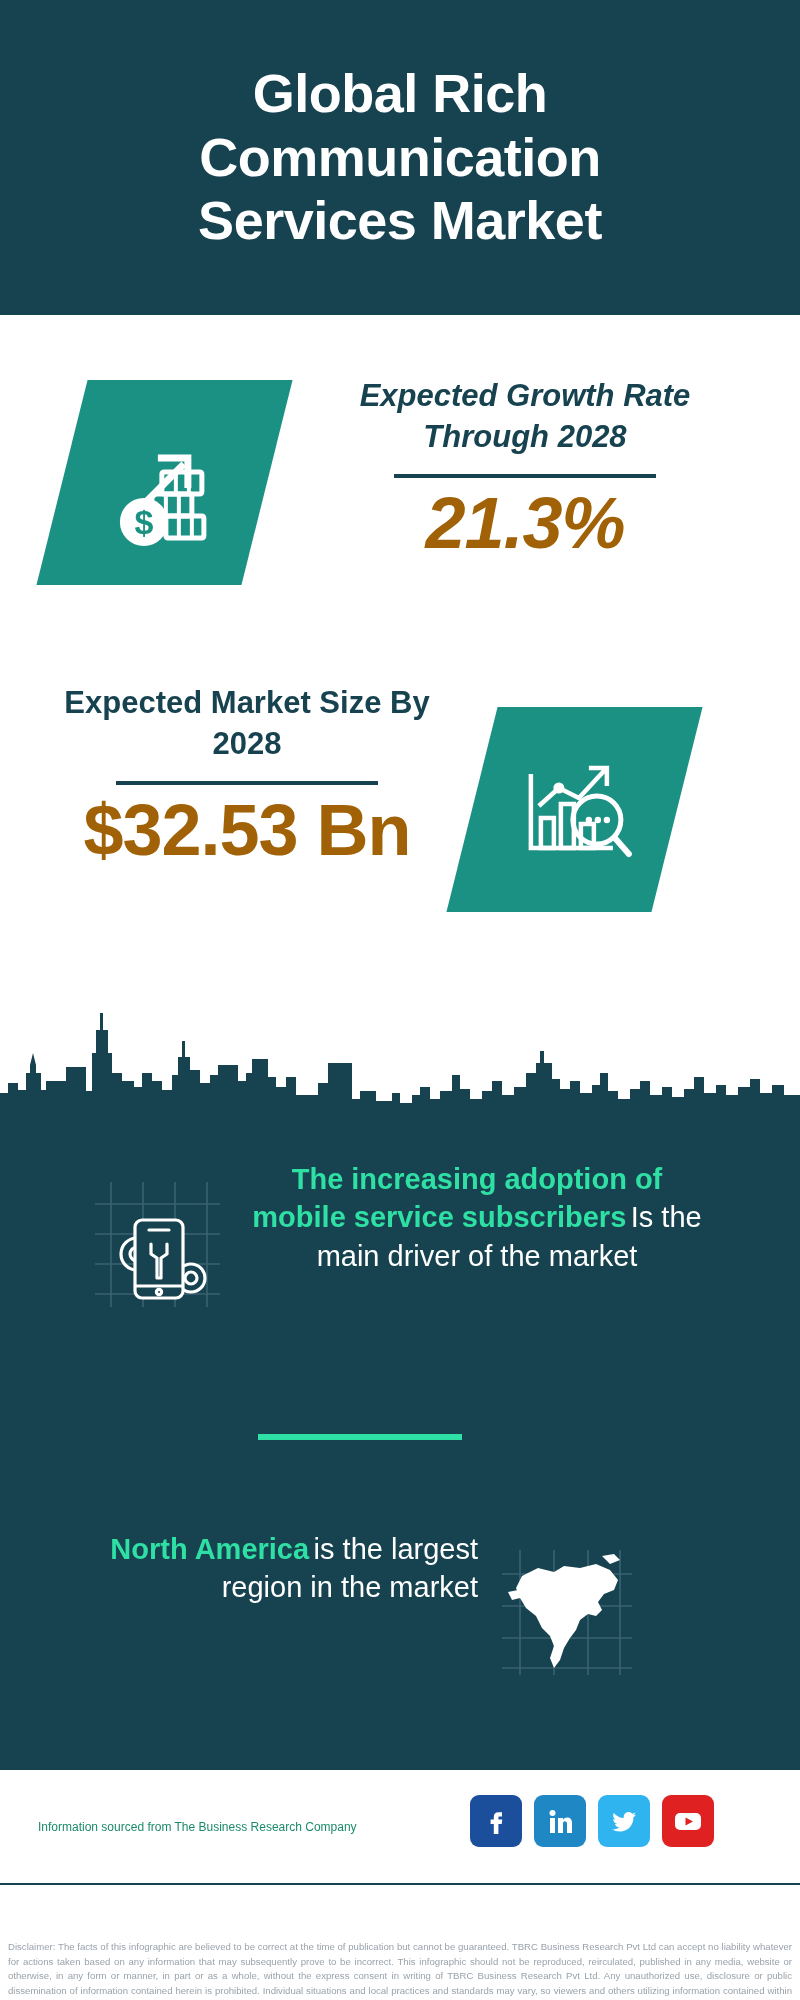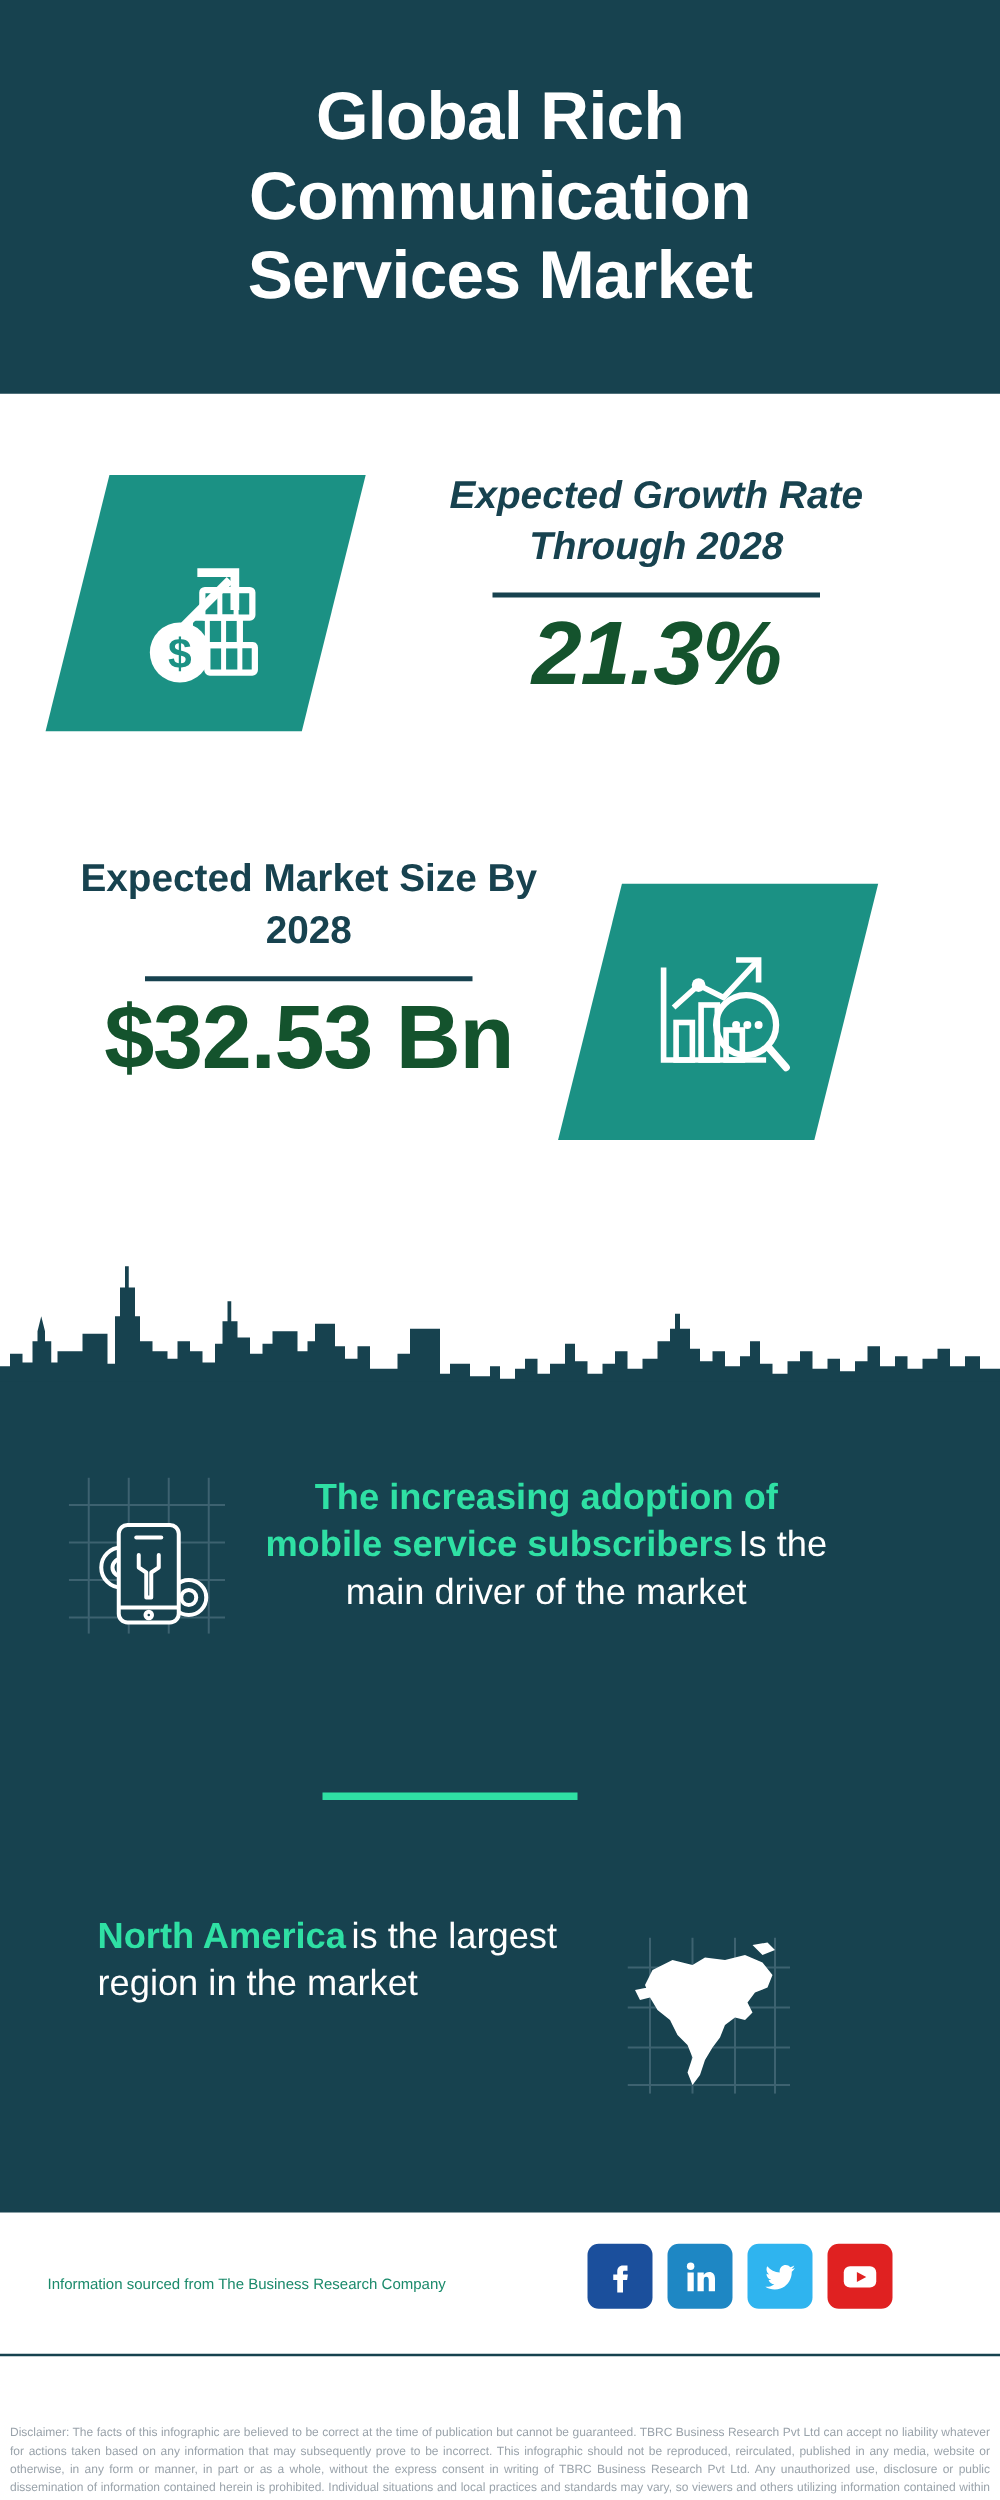--- a/index.html
+++ b/index.html
@@ -40,21 +40,21 @@
   .stat1 .text-col {
     margin-left:58px; margin-top:16px;
     display:flex; flex-direction:column; align-items:center; width:400px;font-style:italic;
   }
   .stat-label {
     color:#17424f; font-size:31px; font-weight:bold; line-height:1.32;
     text-align:center;
   }
   .rule-dark { width:262px; height:4px; background:#17424f; margin:16px 0 6px; }
   .stat-value {
-    color:#14532d; font-size:72px; font-weight:bold; line-height:1.1;
+    color:#a16207; font-size:72px; font-weight:bold; line-height:1.1;
     text-align:left; letter-spacing:-1px;
   }
 
   
   .stat2 {
     position:absolute; left:0; top:675px; width:800px; height:250px;
     display:flex; align-items:flex-start;
   }
   .stat2 .text-col {
     margin-left:52px; margin-top:8px;
@@ -68,21 +68,21 @@
     background:#17424f;
   }
   .skyline {
     position:absolute; left:0; top:995px; width:800px; height:115px;
     display:block;
   }
 
   
   .driver-row {
     position:absolute; left:0; top:1160px; width:800px;
-    display:flex; align-items:center;
+    display:flex; align-items:flex-start;padding-left:40px;
   }
   .driver-icon { margin-left:55px; margin-top:22px; flex:none; }
   .driver-text {
     margin-left:22px; width:470px; text-align:center;
   }
   .hl-green {
     color:#2fe0a4; font-size:29px; font-weight:bold; line-height:1.32;
   }
   .plain-white {
     color:#ffffff; font-size:29px; font-weight:normal; line-height:1.32;
@@ -92,21 +92,21 @@
     position:absolute; left:258px; top:1434px;
     width:204px; height:6px; background:#2fe0a4;
   }
 
   
   .region-row {
     position:absolute; left:0; top:1530px; width:800px;
     display:flex; align-items:flex-start;
   }
   .region-text {
-    margin-left:78px; width:400px; text-align:left;
+    margin-left:78px; width:400px; text-align:right;
   }
   .region-icon { margin-left:24px; margin-top:20px; flex:none; }
 
   
   .source-bar {
     position:absolute; left:0; top:1775px; width:800px; height:105px;
     background:#ffffff; display:flex; align-items:center;
   }
   .source-text { margin-left:38px; }
   .source-line {

